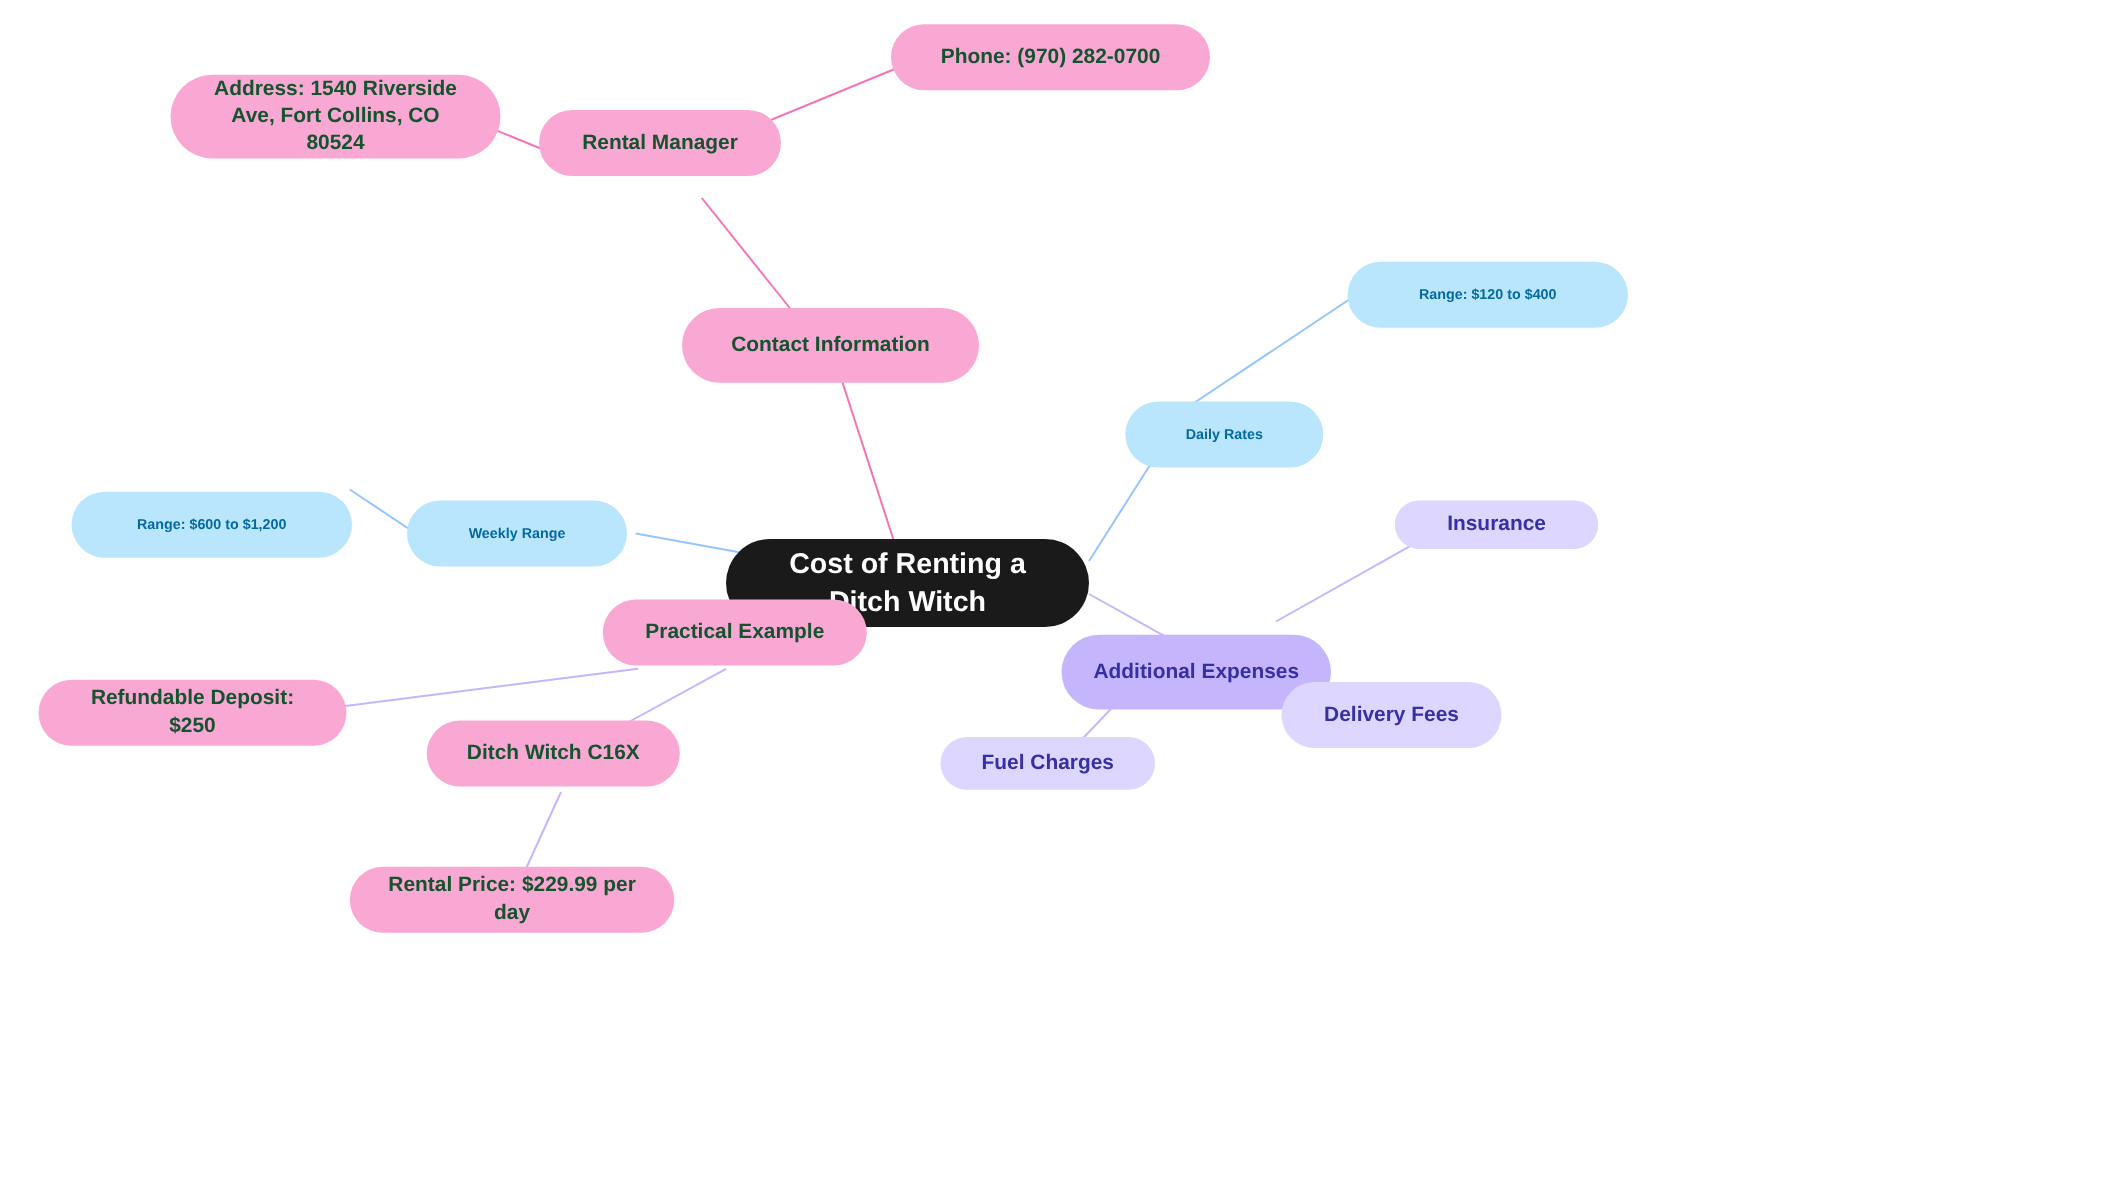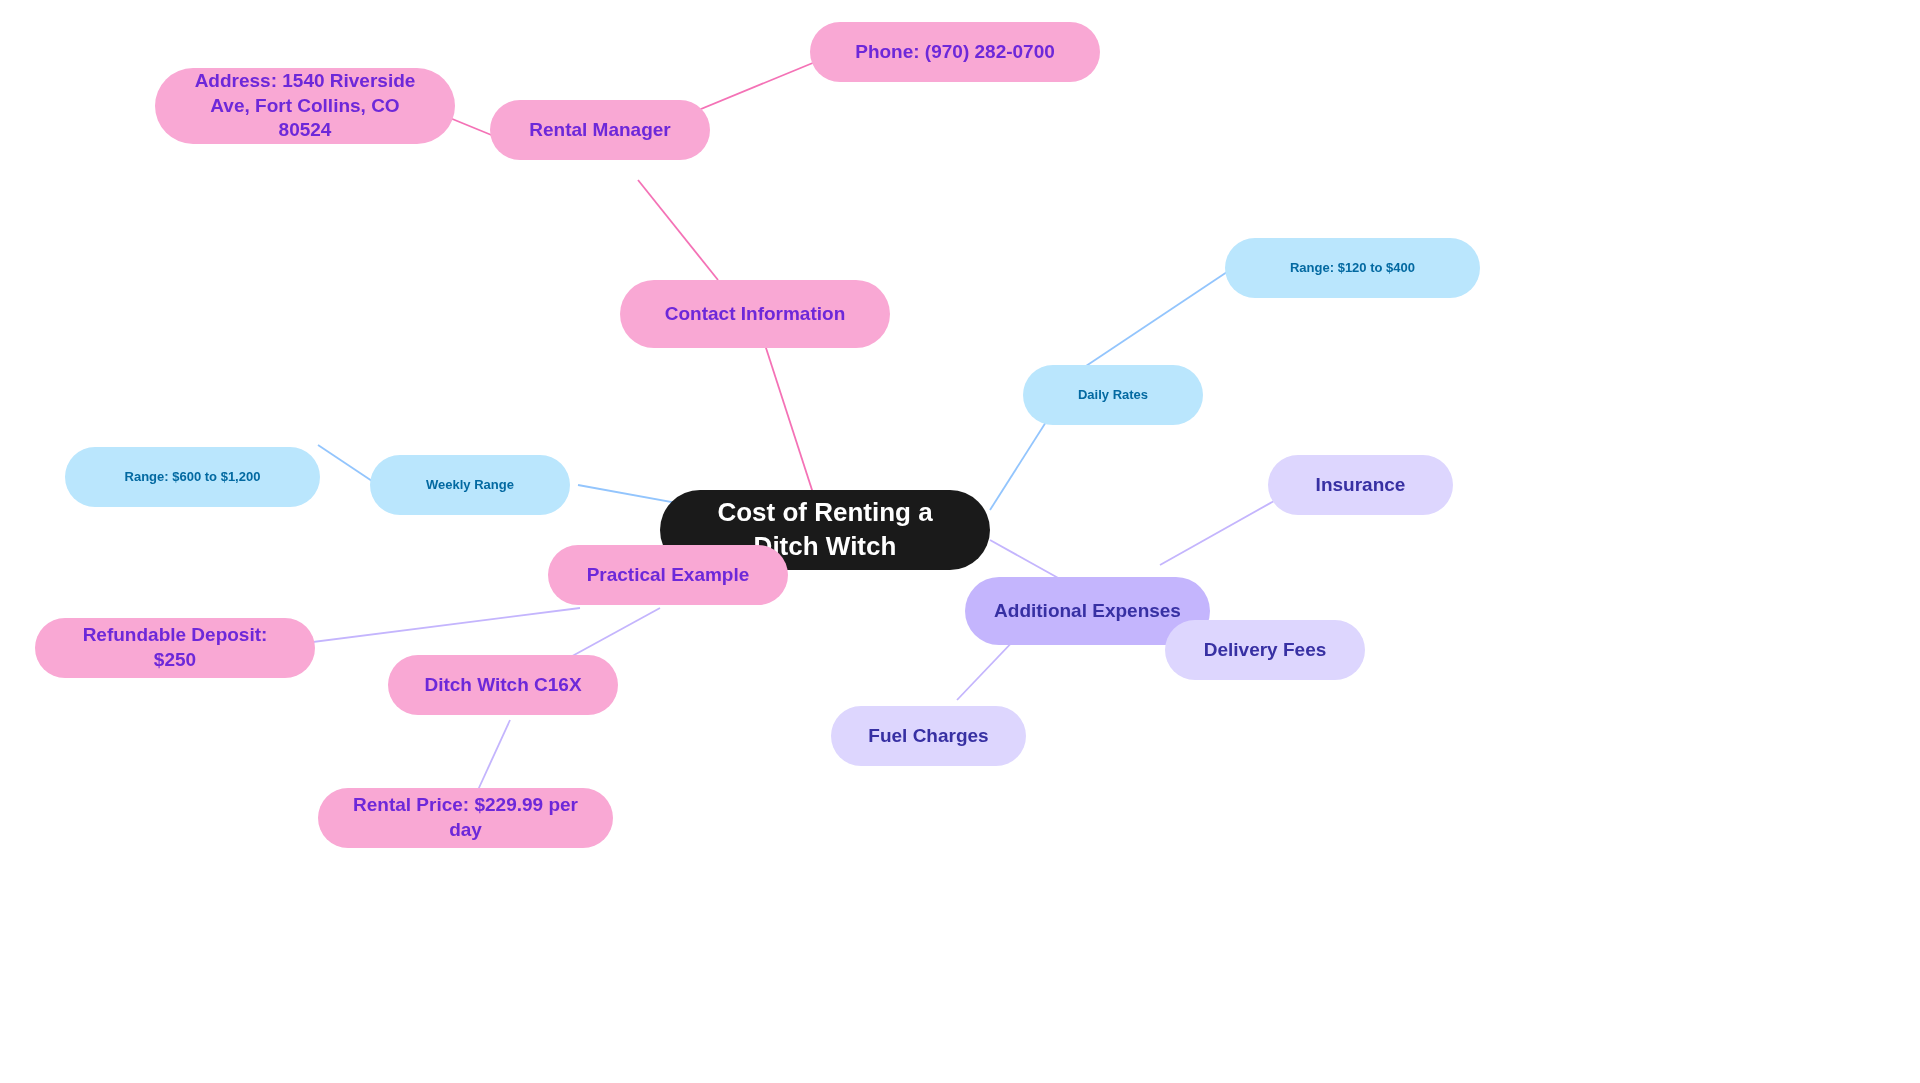--- a/index.html
+++ b/index.html
@@ -34,21 +34,21 @@
       background: #1a1a1a;
       color: #ffffff;
       font-size: 26px;
       font-weight: 700;
       border-radius: 50px;
       width: 330px;
       height: 80px;
     }
     .node-pink {
       background: #f9a8d4;
-      color: #6d28d9;
+      color: #14532d;
       font-size: 19px;
     }
     .node-blue {
       background: #bae6fd;
       color: #0369a1;
       font-size: 13px;
     }
     .node-lavender {
       background: #c4b5fd;
       color: #3730a3;
@@ -112,25 +112,25 @@
 <div class="node node-blue" style="left: 370px; top: 455px; width: 200px; height: 60px;">Weekly Range</div>
 
 <div class="node node-blue" style="left: 65px; top: 415px; width: 255px; height: 60px; margin-top: 32px;">Range: $600 to $1,200</div>
 
 <div class="node node-blue" style="left: 1023px; top: 365px; width: 180px; height: 60px;">Daily Rates</div>
 
 <div class="node node-blue" style="left: 1225px; top: 238px; width: 255px; height: 60px;">Range: $120 to $400</div>
 
 <div class="node node-lavender" style="left: 965px; top: 545px; width: 245px; height: 68px;">Additional Expenses</div>
 
-<div class="node node-light-lavender" style="left: 1268px; top: 455px; width: 185px; height: 60px;">Insurance</div>
+<div class="node node-light-lavender" style="left: 1268px; top: 455px; width: 185px; height: 44px;">Insurance</div>
 
 <div class="node node-light-lavender" style="left: 1165px; top: 620px; width: 200px; height: 60px;">Delivery Fees</div>
 
-<div class="node node-light-lavender" style="left: 831px; top: 670px; width: 195px; height: 60px; margin-top: 36px;">Fuel Charges</div>
+<div class="node node-light-lavender" style="left: 855px; top: 670px; width: 195px; height: 48px;">Fuel Charges</div>
 
 <div class="node node-pink" style="left: 548px; top: 545px; width: 240px; height: 60px; text-align: right;">Practical Example</div>
 
 <div class="node node-pink" style="left: 388px; top: 655px; width: 230px; height: 60px;">Ditch Witch C16X</div>
 
 <div class="node node-pink" style="left: 318px; top: 788px; width: 295px; height: 60px;">Rental Price: $229.99 per day</div>
 
 <div class="node node-pink" style="left: 35px; top: 618px; width: 280px; height: 60px;">Refundable Deposit: $250</div>
 
 </body></html>

